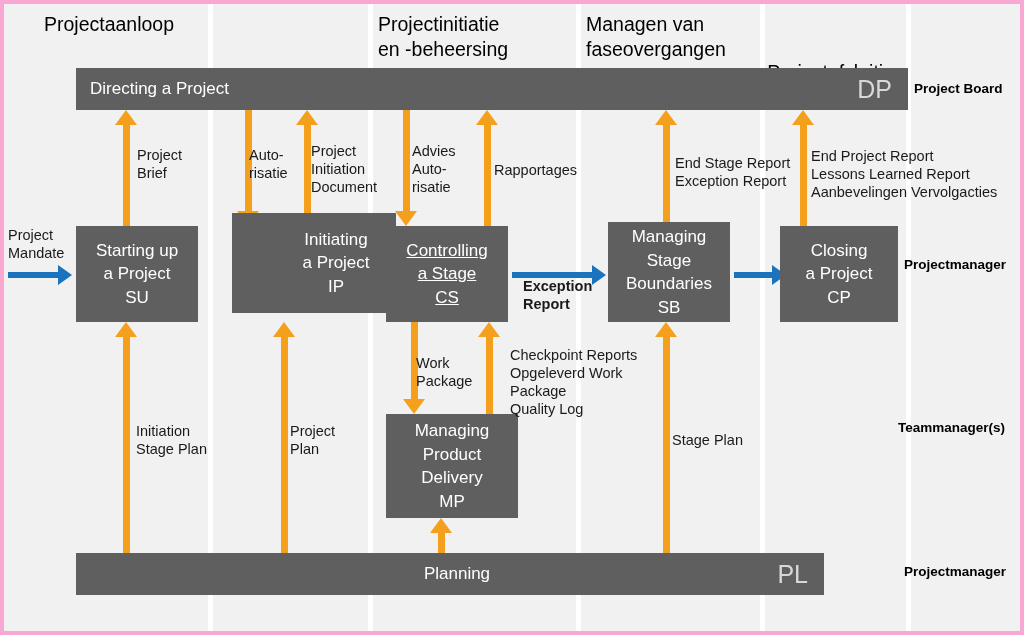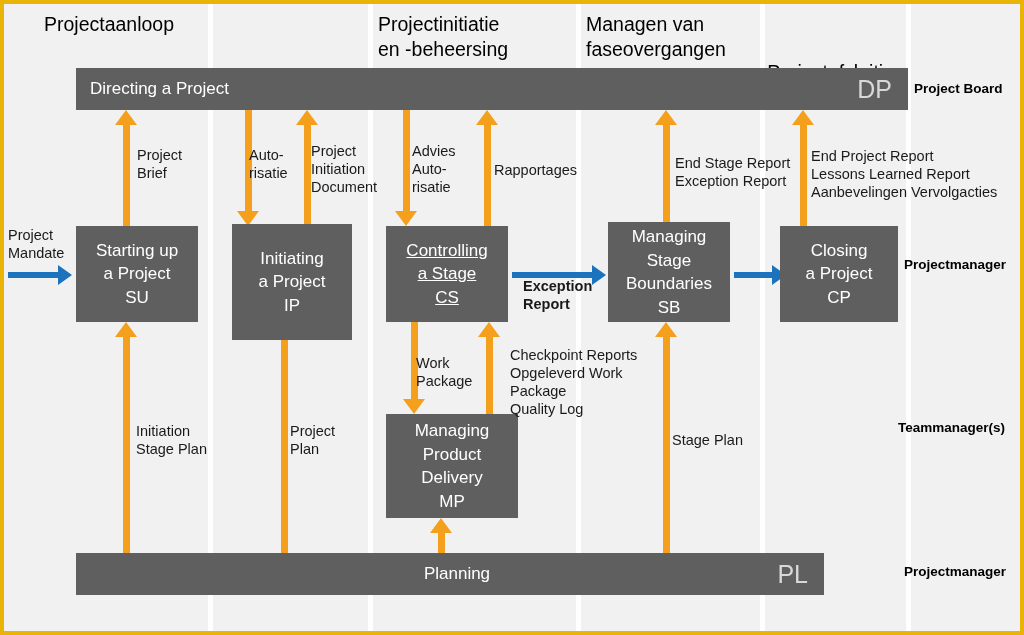--- a/index.html
+++ b/index.html
@@ -1,19 +1,19 @@
 <!DOCTYPE html>
 <html><head>
 <meta charset="utf-8">
 <style>
   html,body{margin:0;padding:0;background:#000;}
   #canvas{
     position:relative;
     width:1024px;height:635px;
-    background:#eab308;
+    background:#f9a8d4;
     font-family:"Liberation Sans","DejaVu Sans",sans-serif;
     overflow:hidden;
   }
   
   .plate{position:absolute;left:4px;top:4px;width:1016px;height:627px;background:#f1f1f1;}
   
   .colsep{position:absolute;top:4px;height:627px;width:5px;background:#ffffff;}
   
   .colhead{
     position:absolute;color:#000;font-size:19.5px;line-height:25px;
@@ -126,21 +126,21 @@
     <span class="bar-title">Planning</span>
     <span class="bar-code">PL</span>
   </div>
 
   <div class="pbox" style="left:76px;top:226px;width:122px;height:96px;">
     <span>Starting up</span>
     <span>a Project</span>
     <span>SU</span>
   </div>
 
-  <div class="pbox" style="left:232px;top:224px;width:120px;height:116px;">
+  <div class="pbox" style="left:232px;top:213px;width:120px;height:100px;padding-left:44px;">
     <span>Initiating</span>
     <span>a Project</span>
     <span>IP</span>
   </div>
 
   <div class="pbox" style="left:386px;top:226px;width:122px;height:96px;text-decoration:underline;">
     <span>Controlling</span>
     <span>a Stage</span>
     <span>CS</span>
   </div>

